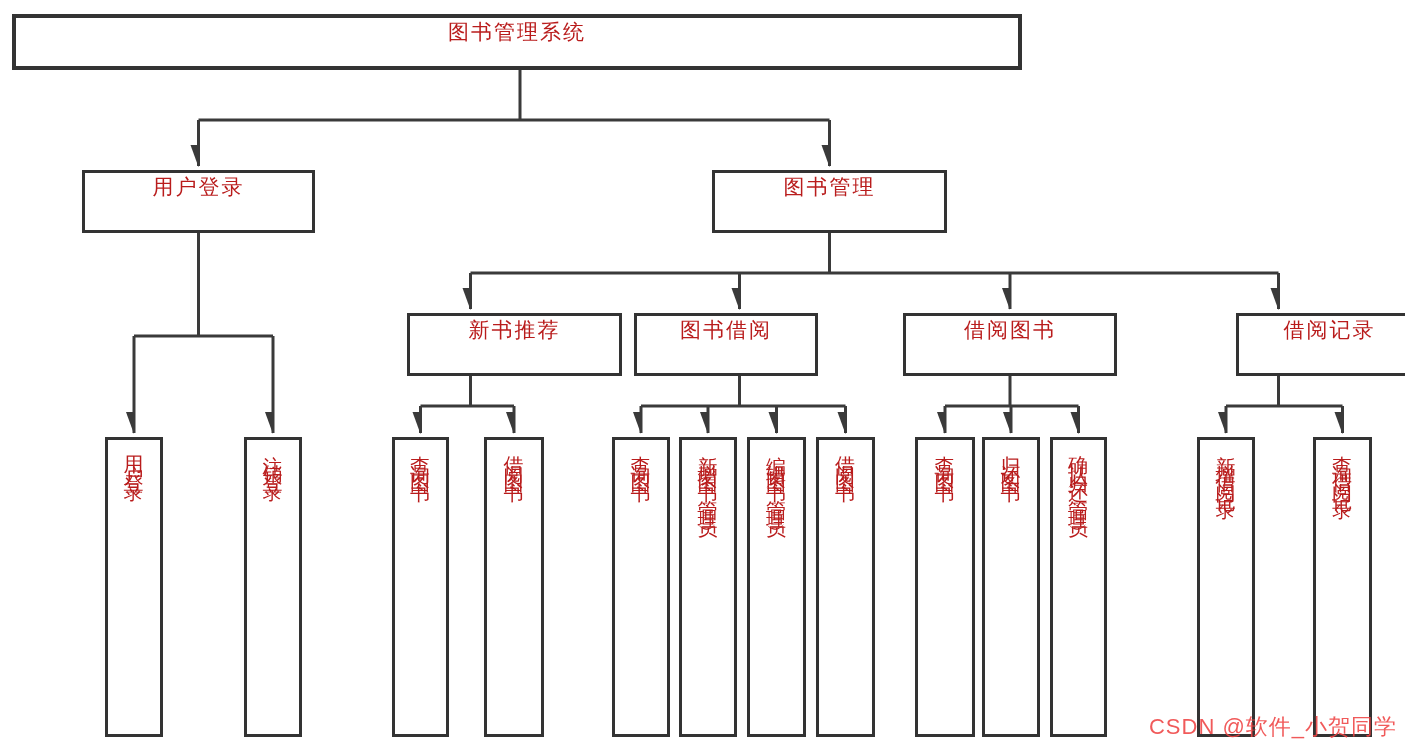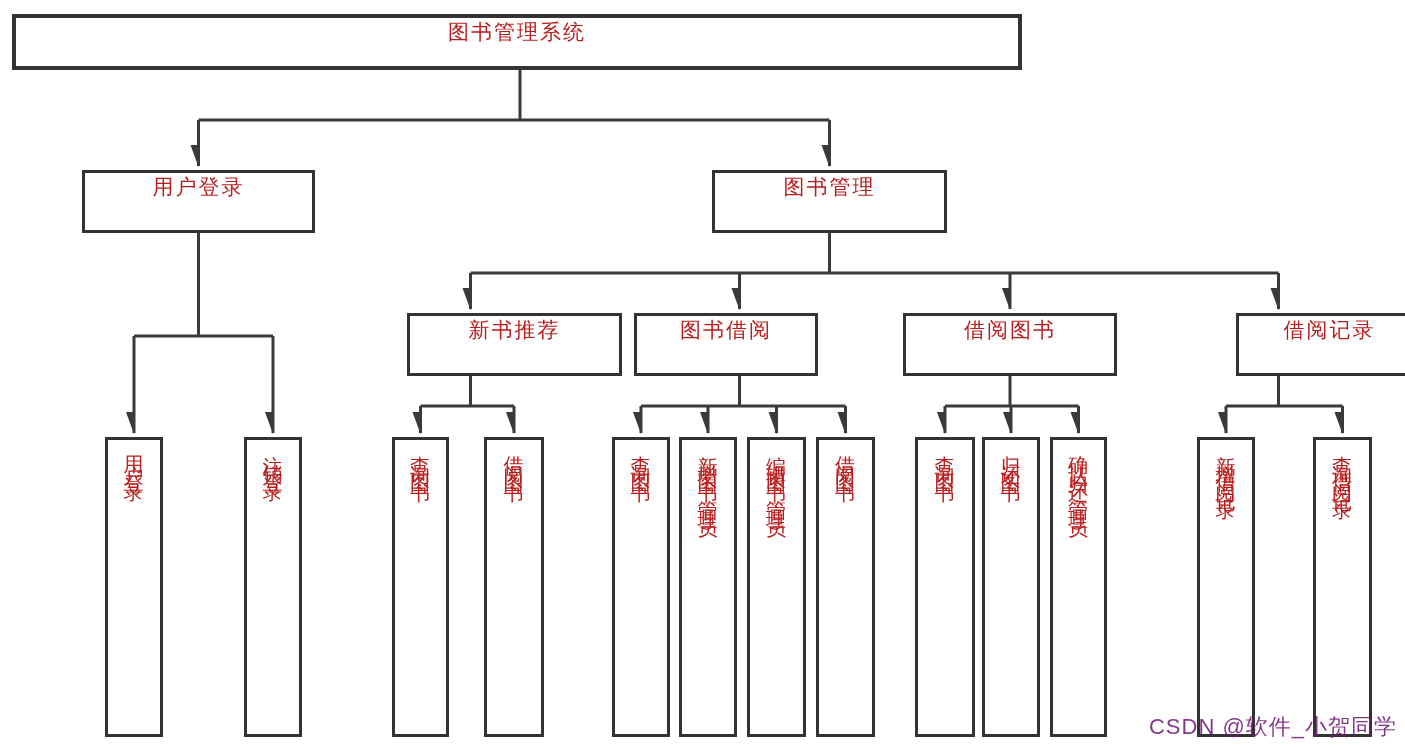--- a/index.html
+++ b/index.html
@@ -44,21 +44,21 @@
     font-size: 20px;
     letter-spacing: 9px;
     line-height: 1;
     white-space: nowrap;
   }
   .watermark {
     position: absolute;
     right: 8px;
     top: 712px;
     font-size: 22px;
-    color: #701a75;
+    color: #ef4444;
     opacity: 0.88;
     letter-spacing: 1px;
     white-space: nowrap;
     z-index: 5;
   }
 </style>
 </head>
 <body>
 
 <div class="canvas">

